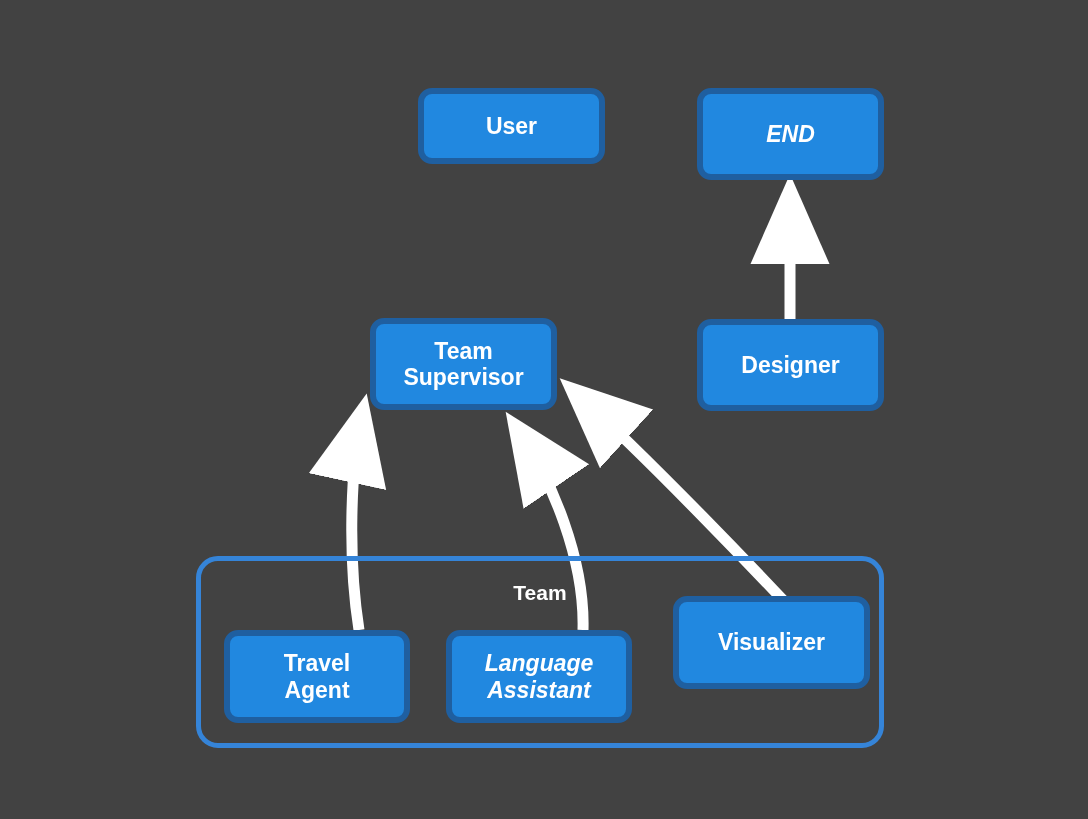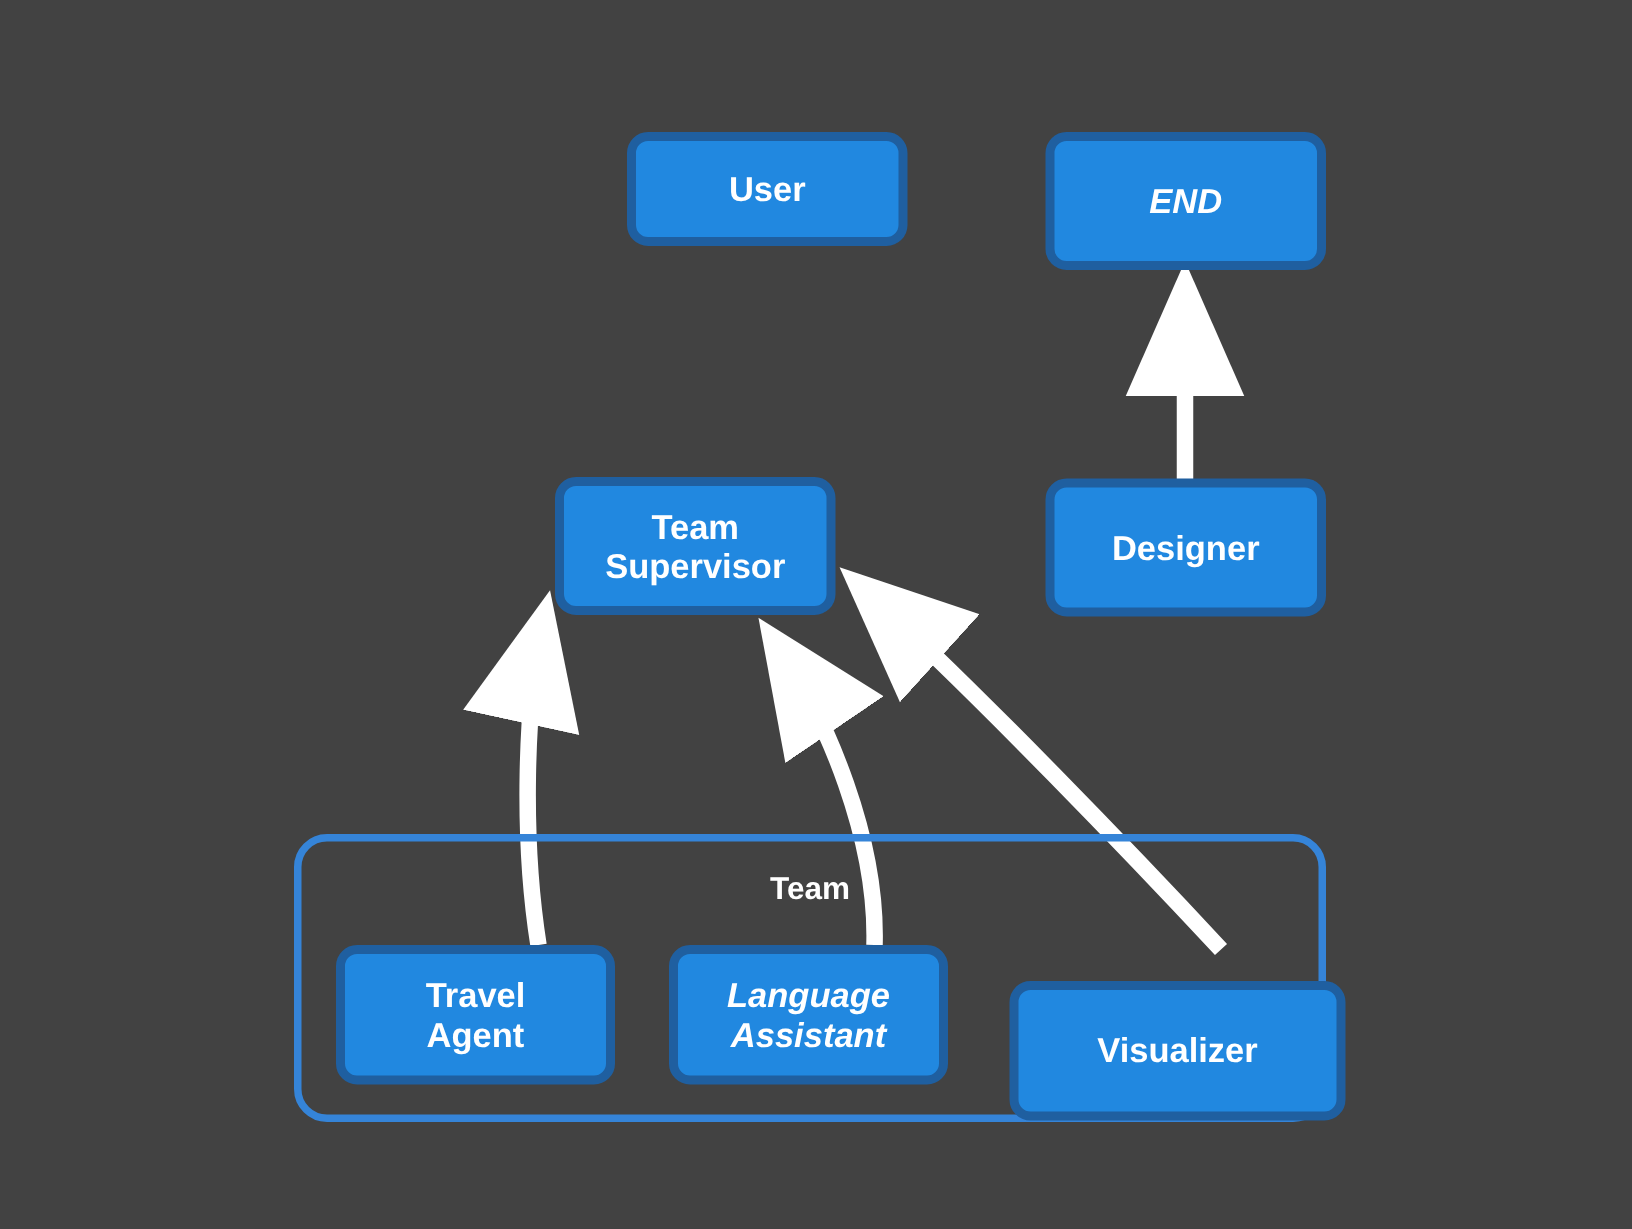--- a/index.html
+++ b/index.html
@@ -112,17 +112,17 @@
   <div class="node" style="left:224px; top:630px; width:186px; height:93px;">
     <span class="node-label">Travel
 Agent</span>
   </div>
 
   <div class="node" style="left:446px; top:630px; width:186px; height:93px;font-style:italic;">
     <span class="node-label">Language
 Assistant</span>
   </div>
 
-  <div class="node" style="left:673px; top:654px; width:224px; height:93px;">
+  <div class="node" style="left:673px; top:596px; width:197px; height:93px;">
     <span class="node-label">Visualizer</span>
   </div>
 
 </div>
 
 </body></html>

